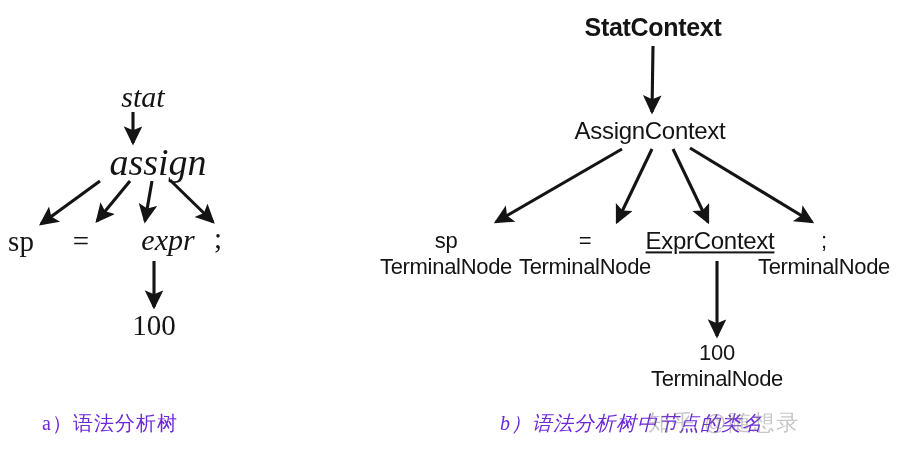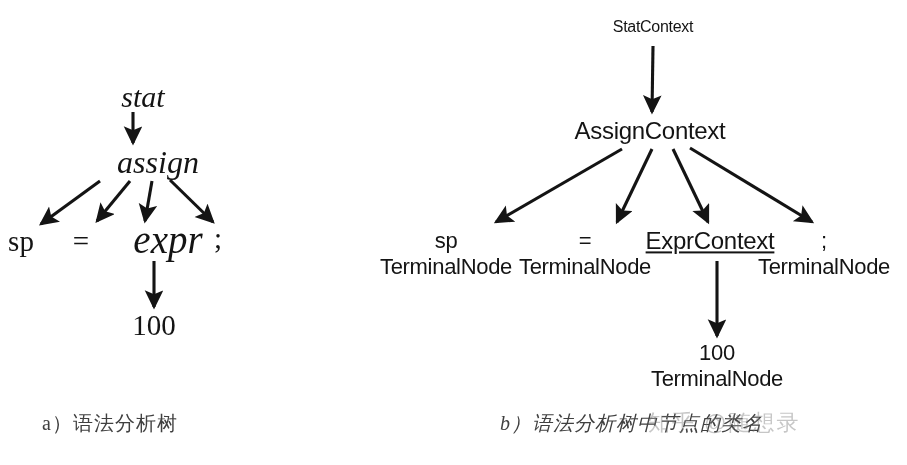--- a/index.html
+++ b/index.html
@@ -72,21 +72,21 @@
   }
   .stacked .l1 { display: block; }
   .stacked .l2 { display: block; }
 
   
   .caption {
     position: absolute;
     white-space: nowrap;
     font-family: "Liberation Serif", "DejaVu Serif", serif;
     font-size: 20px;
-    color: #404040;
+    color: #6d28d9;
     letter-spacing: 1px;
   }
 
   .watermark {
     position: absolute;
     white-space: nowrap;
     font-family: "Liberation Sans", sans-serif;
     font-size: 22px;
     color: rgba(120,120,120,0.42);
     letter-spacing: 2px;
@@ -122,33 +122,33 @@
       <line x1="622" y1="149" x2="496" y2="222"></line>
       <line x1="652" y1="149" x2="617" y2="222"></line>
       <line x1="673" y1="149" x2="708" y2="222"></line>
       <line x1="690" y1="148" x2="812" y2="222"></line>
       <line x1="717" y1="261" x2="717" y2="336"></line>
     </g>
   </svg>
 
   <div class="node nt-italic" style="left:133px; top:97px; font-size:30px;">stat</div>
 
-  <div class="node nt-italic" style="left:148px; top:163px; font-size:32px;">assign</div>
+  <div class="node nt-italic" style="left:148px; top:163px; font-size:38px;">assign</div>
 
   <div class="node term-plain" style="left:21px; top:241px; font-size:29px;">sp</div>
 
   <div class="node term-plain" style="left:81px; top:241px; font-size:29px;">=</div>
 
-  <div class="node nt-italic" style="left:158px; top:240px; font-size:39px;">expr</div>
+  <div class="node nt-italic" style="left:158px; top:240px; font-size:30px;">expr</div>
 
   <div class="node term-plain" style="left:218px; top:238px; font-size:29px;">;</div>
 
   <div class="node term-plain" style="left:154px; top:325px; font-size:29px;">100</div>
 
-  <div class="node ctx" style="left:653px; top:27px; font-size:16px;">StatContext</div>
+  <div class="node ctx" style="left:653px; top:27px; font-size:25px;font-weight:bold;">StatContext</div>
 
   <div class="node ctx" style="left:650px; top:131px; font-size:24px;">AssignContext</div>
 
   <div class="stacked" style="left:446px; top:228px; font-size:22px;">
     <span class="l1">sp</span>
     <span class="l2">TerminalNode</span>
   </div>
 
   <div class="stacked" style="left:585px; top:228px; font-size:22px;">
     <span class="l1">=</span>

